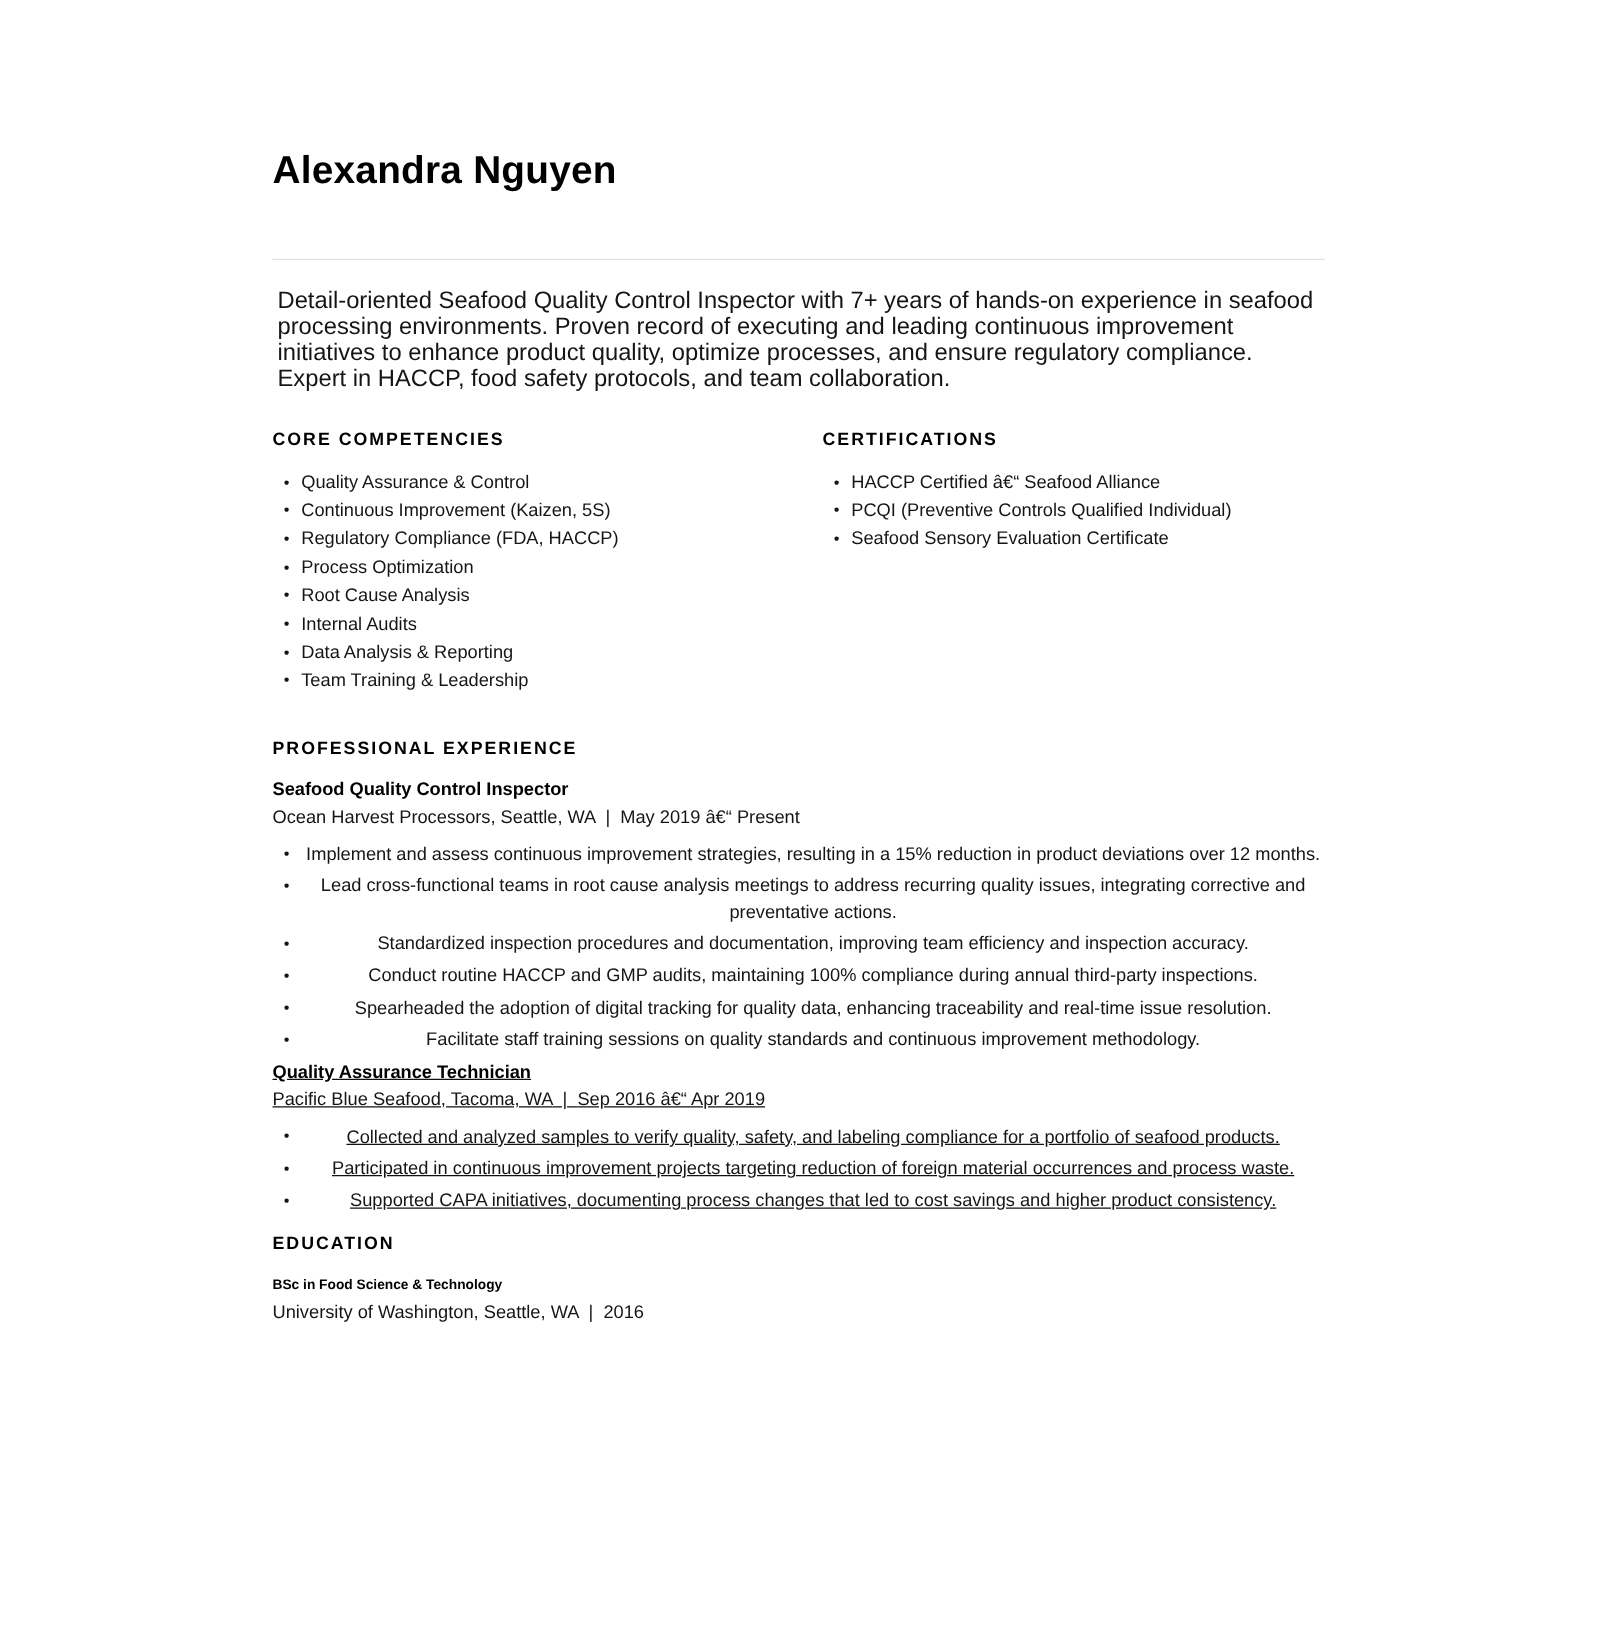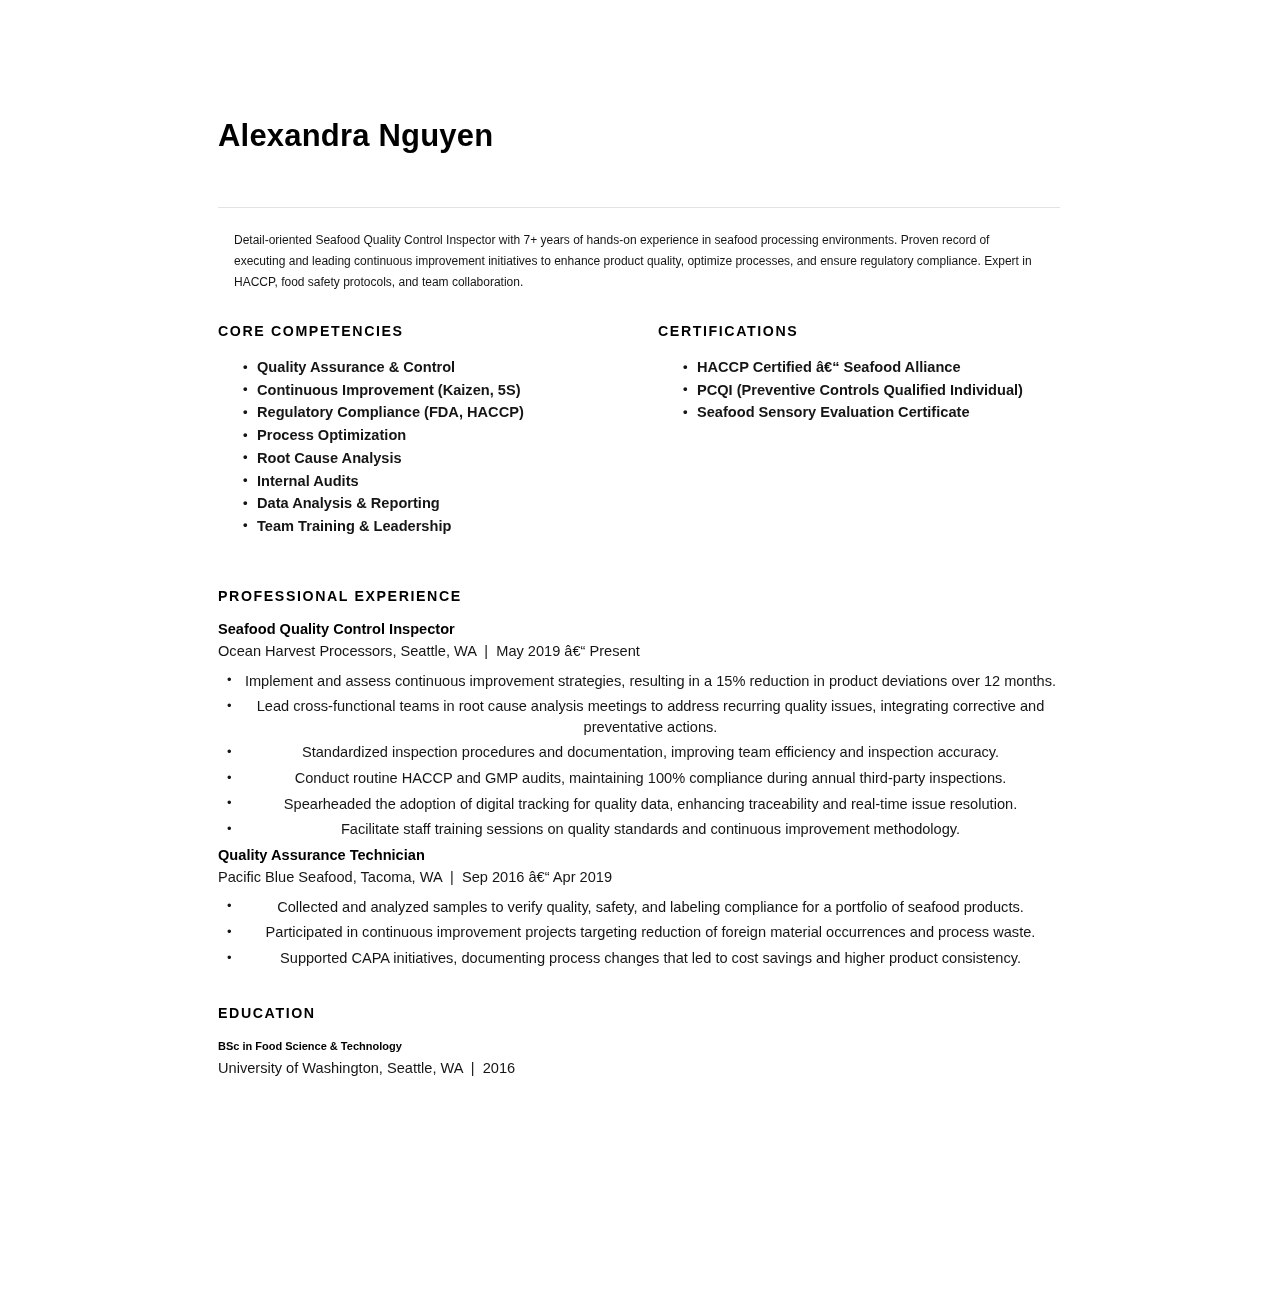--- a/index.html
+++ b/index.html
@@ -66,40 +66,39 @@
   .section-title {
     font-size: 14.2px;
     font-weight: bold;
     letter-spacing: 1.6px;
     text-transform: uppercase;
     color: #000000;
     margin: 0 0 14px 0;
     line-height: 1.2;
   }
   .summary {
-    font-size: 12px;
+    font-size: 19px;
     line-height: 21px;
     color: #151515;
-    margin: 16px;
+    margin: 4px;
     max-width: 840px;
   }
 
   
   .two-col {
     display: flex;
     margin-top: 30px;
   }
   .col-left { width: 440px; flex: 0 0 440px; }
   .col-right { flex: 1 1 auto; }
 
   ul.bullets {
     list-style: none;
-    margin: 16px;
-    padding: 0;
-    font-weight: bold;
+    margin: 0;
+    padding: 0;
   }
   ul.bullets li {
     position: relative;
     padding-left: 23px;
     font-size: 14.6px;
     line-height: 22.7px;
     color: #151515;
   }
   ul.bullets li::before {
     content: "\2022";
@@ -107,21 +106,21 @@
     left: 9px;
     top: -0.5px;
     font-size: 13px;
     line-height: 22.7px;
     color: #151515;
   }
 
   
   .exp-section { margin-top: 34px; }
   .job { margin-bottom: 2px; }
-  .job + .job { margin-top: 4px; }
+  .job + .job { margin-top: 4px; text-decoration: underline; }
   .job-title {
     font-size: 14.6px;
     font-weight: bold;
     color: #000000;
     line-height: 20px;
     margin: 0;
   }
   .job-meta {
     font-size: 14.6px;
     color: #151515;
@@ -149,21 +148,21 @@
     content: "\2022";
     position: absolute;
     left: 9px;
     top: -0.5px;
     font-size: 13px;
     line-height: 20.6px;
     color: #151515;
   }
 
   
-  .edu-section { margin-top: 36px; }
+  .edu-section { margin-top: 15px; }
   .edu-degree {
     font-size: 11px;
     font-weight: bold;
     color: #000000;
     line-height: 20px;
     margin: 0;
   }
   .edu-meta {
     font-size: 14.6px;
     color: #151515;

